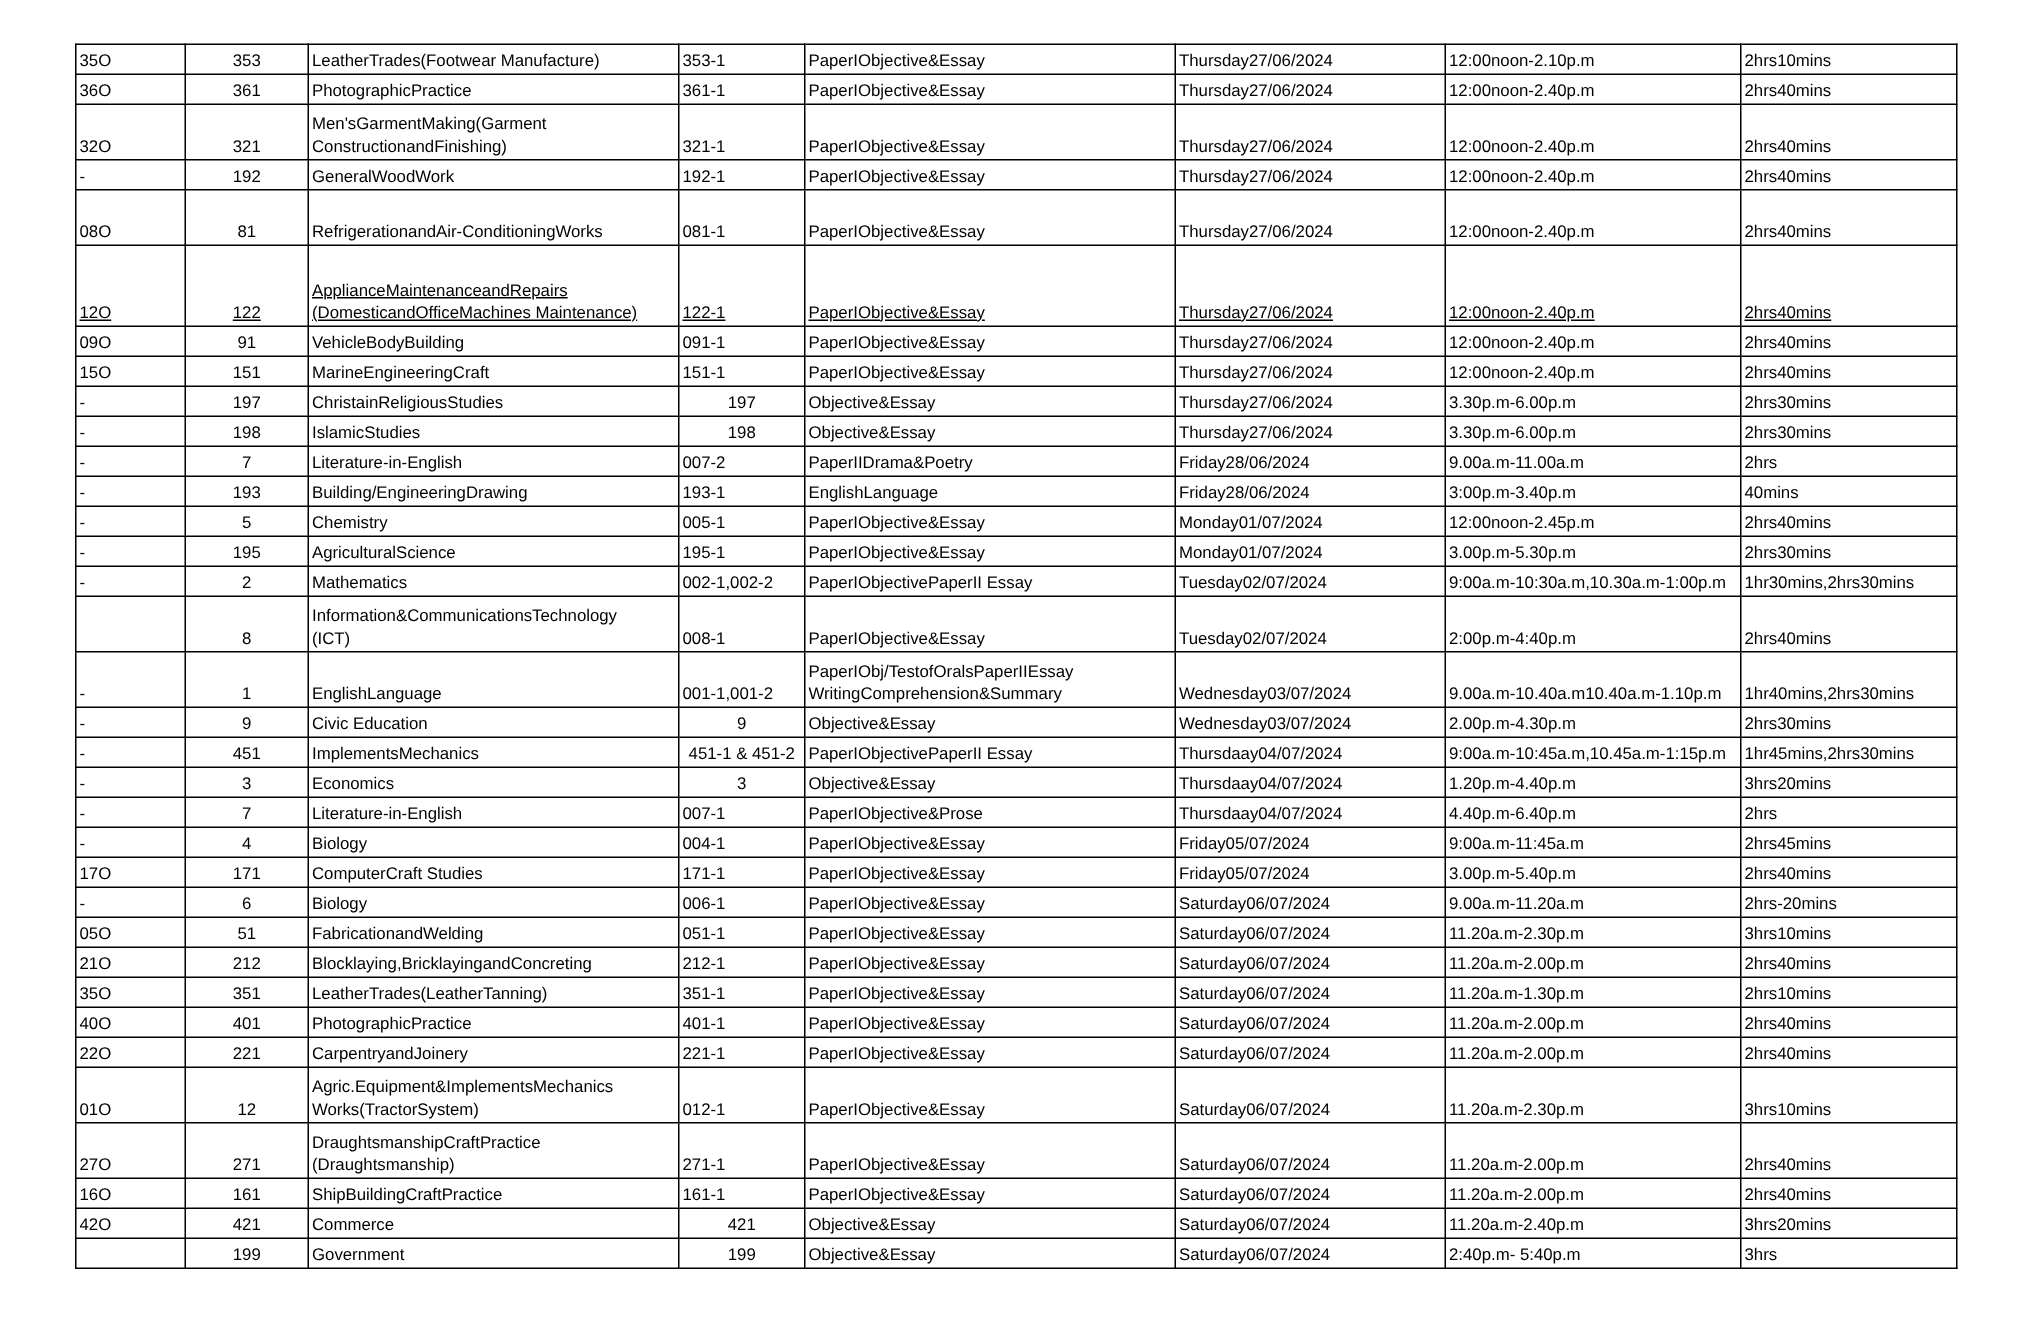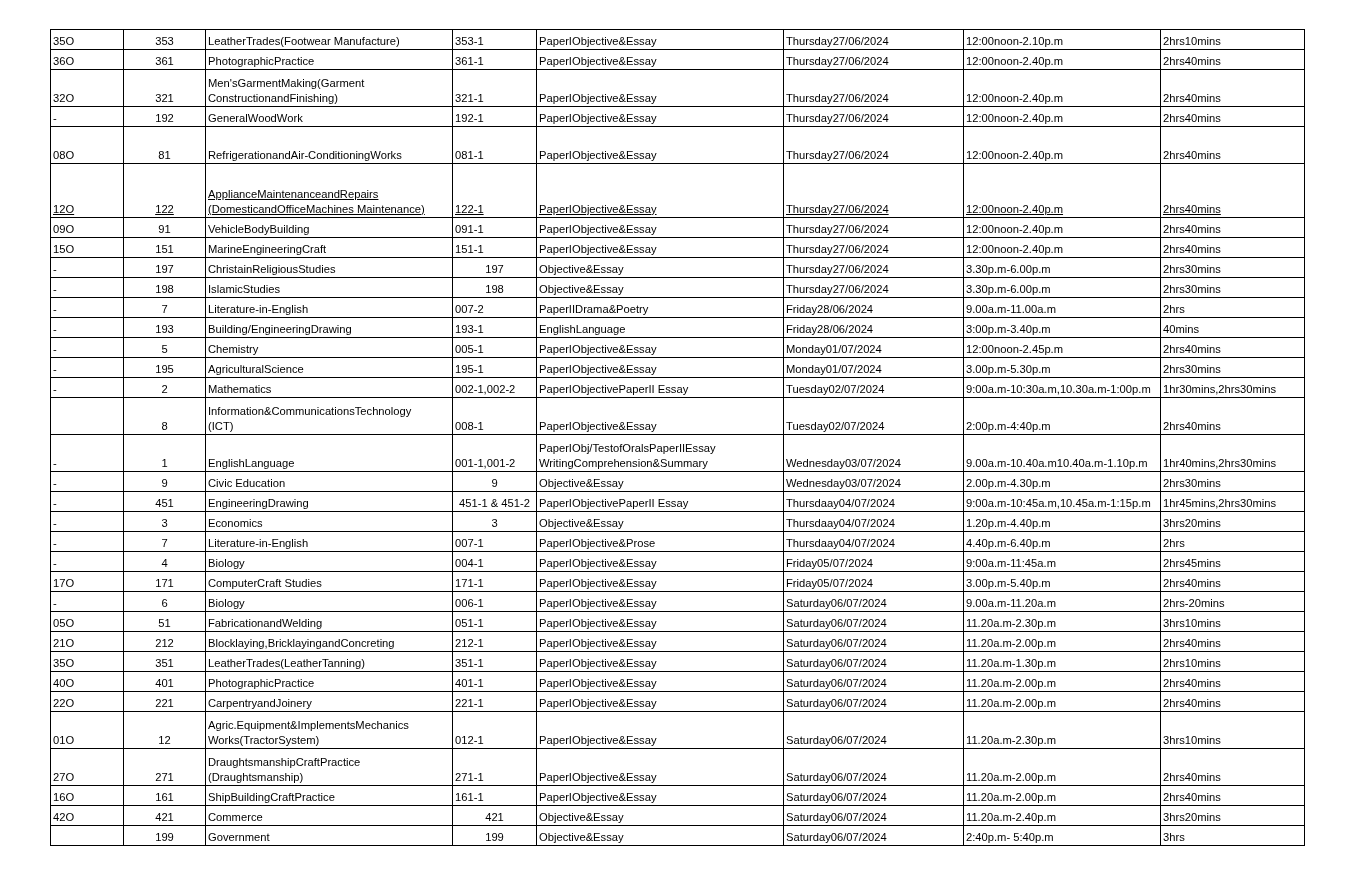--- a/index.html
+++ b/index.html
@@ -249,21 +249,21 @@
           <td class="txt">Civic Education</td>
           <td class="num">9</td>
           <td class="txt">Objective&amp;Essay</td>
           <td class="txt">Wednesday03/07/2024</td>
           <td class="txt">2.00p.m-4.30p.m</td>
           <td class="txt">2hrs30mins</td>
         </tr>
         <tr class="r1">
           <td class="txt">-</td>
           <td class="num">451</td>
-          <td class="txt">EngineeringDrawing</td>
+          <td class="txt">ImplementsMechanics</td>
           <td class="num">451-1 &amp; 451-2</td>
           <td class="txt">PaperIObjectivePaperII Essay</td>
           <td class="txt">Thursdaay04/07/2024</td>
           <td class="txt">9:00a.m-10:45a.m,10.45a.m-1:15p.m</td>
           <td class="txt">1hr45mins,2hrs30mins</td>
         </tr>
         <tr class="r1">
           <td class="txt">-</td>
           <td class="num">3</td>
           <td class="txt">Economics</td>

